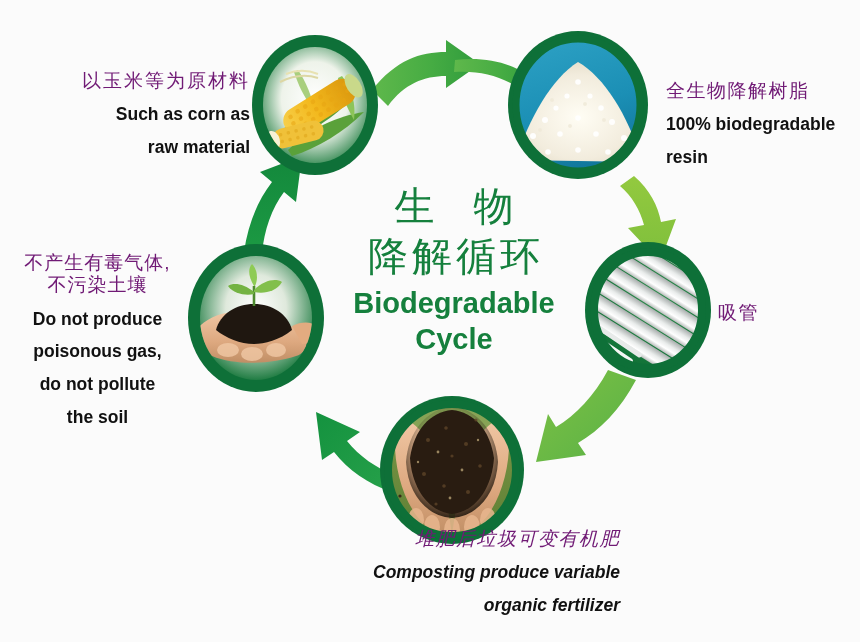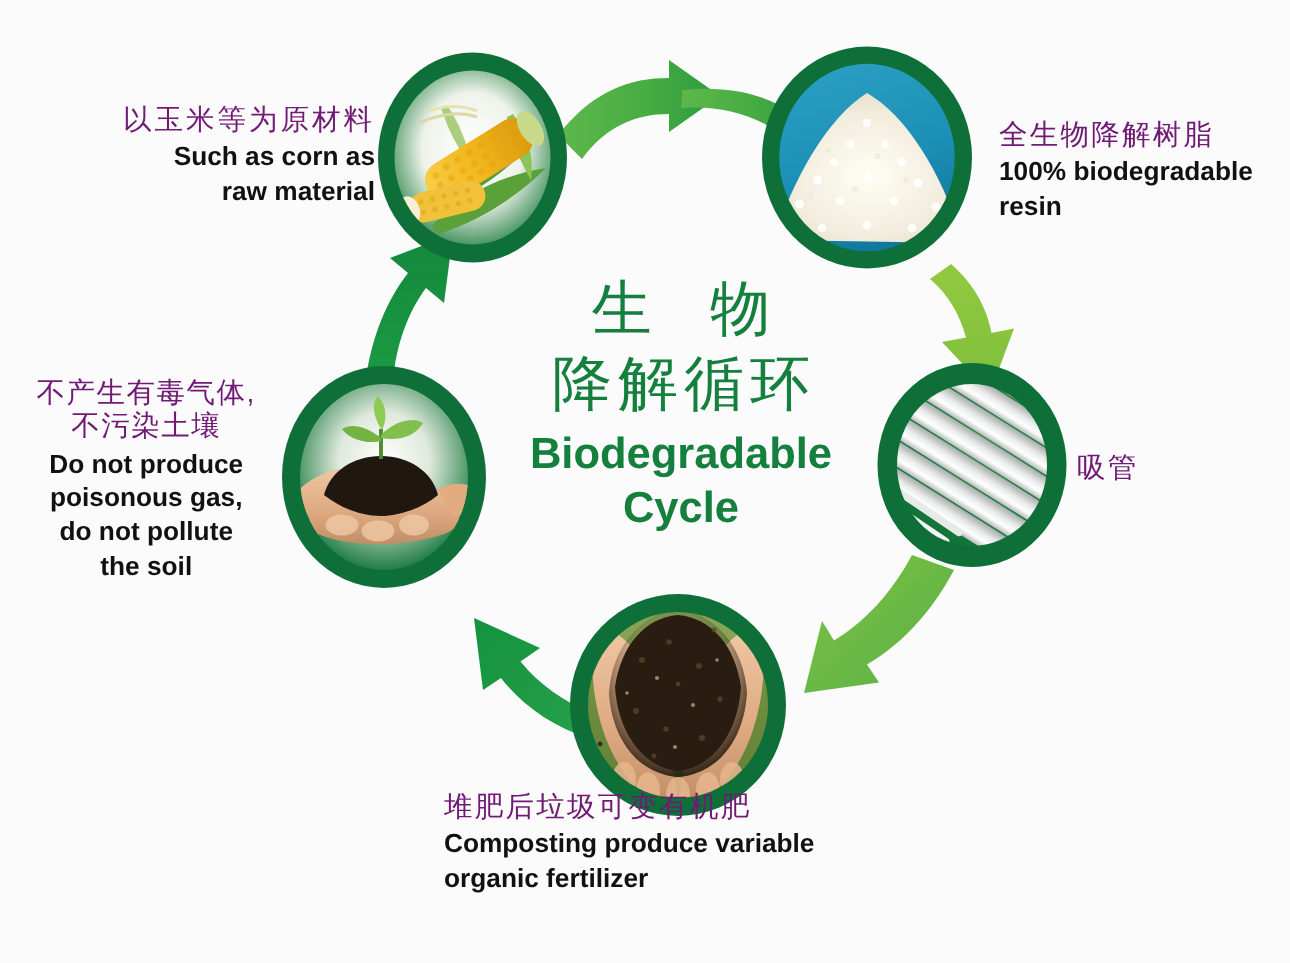--- a/index.html
+++ b/index.html
@@ -34,21 +34,21 @@
     font-size: 19px;
     font-weight: 400;
     letter-spacing: 1.5px;
     color: #701a75;
     white-space: nowrap;
   }
   .label .en {
     font-size: 17.5px;
     font-weight: bold;
     color: #111111;
-    margin-top: 2px;
+    margin-top: 12px;
   }
 
   #label-corn {
     left: 50px;
     top: 70px;
     width: 200px;
     text-align: right;
   }
   #label-corn .cn { letter-spacing: 2px; }
 
@@ -60,24 +60,25 @@
   }
 
   #label-straw {
     left: 718px;
     top: 302px;
     width: 120px;
     text-align: left;
   }
 
   #label-compost {
-    left: 296px;
+    left: 280px;
     top: 528px;
     width: 340px;
-    text-align: left;
+    text-align: right;
+    font-style: italic;
   }
 
   #label-soil {
     left: 10px;
     top: 252px;
     width: 175px;
     text-align: center;
   }
   #label-soil .cn { letter-spacing: 1px; }
 

